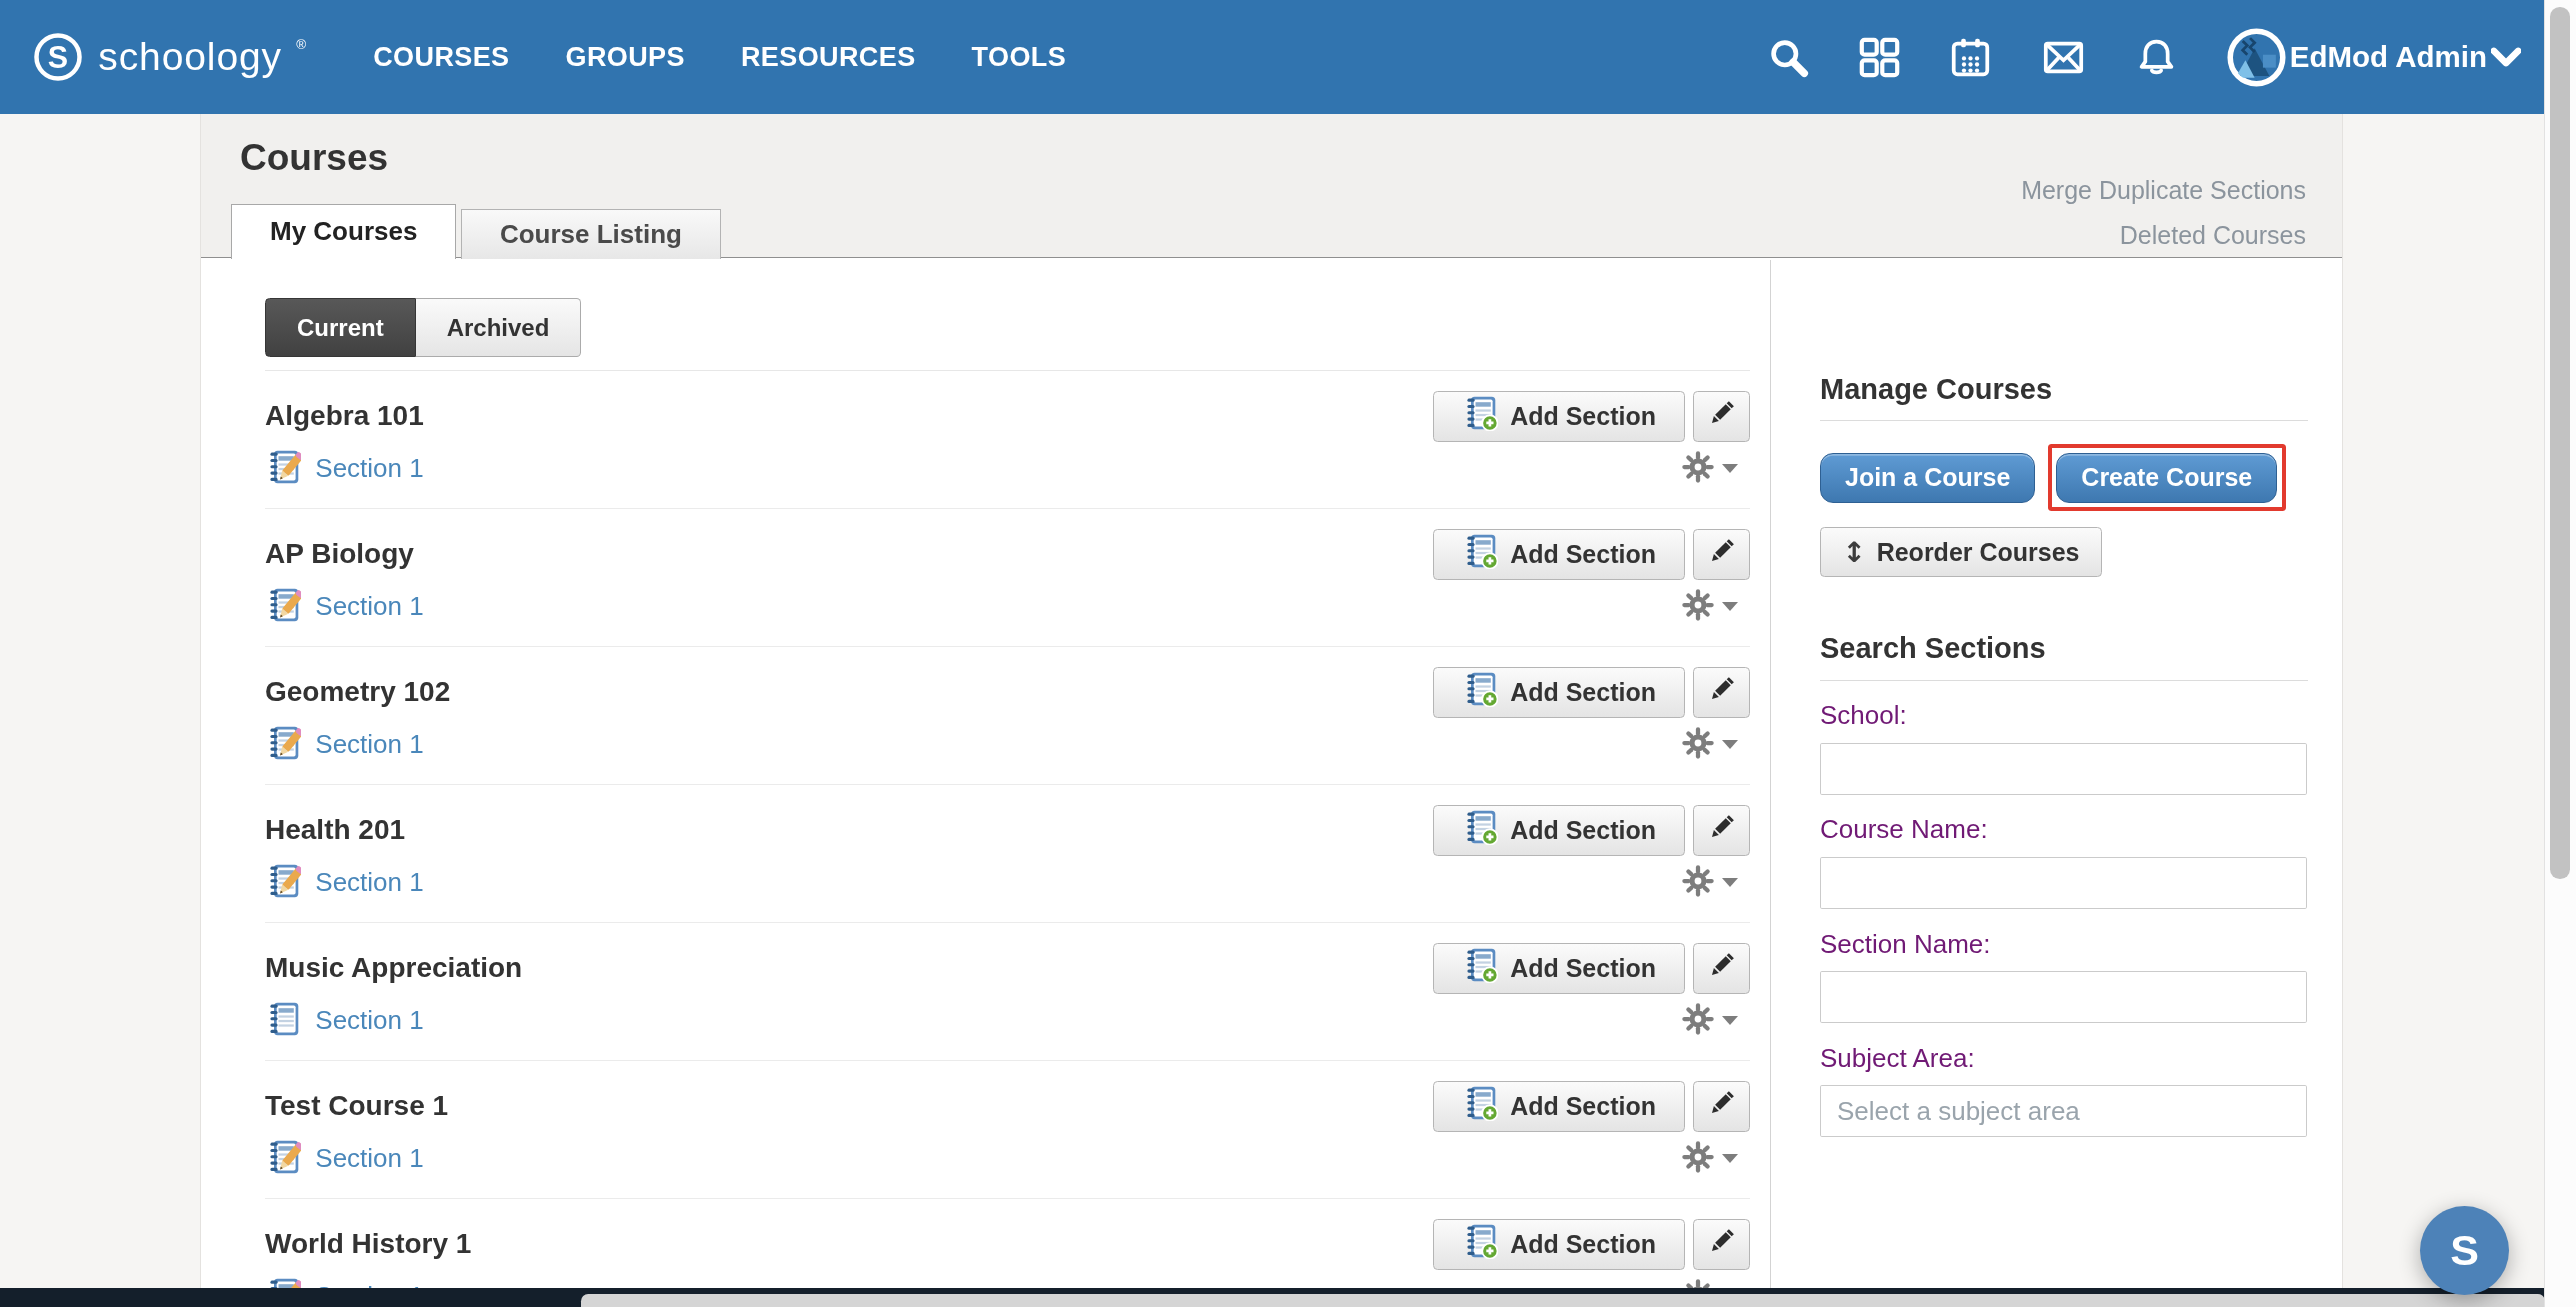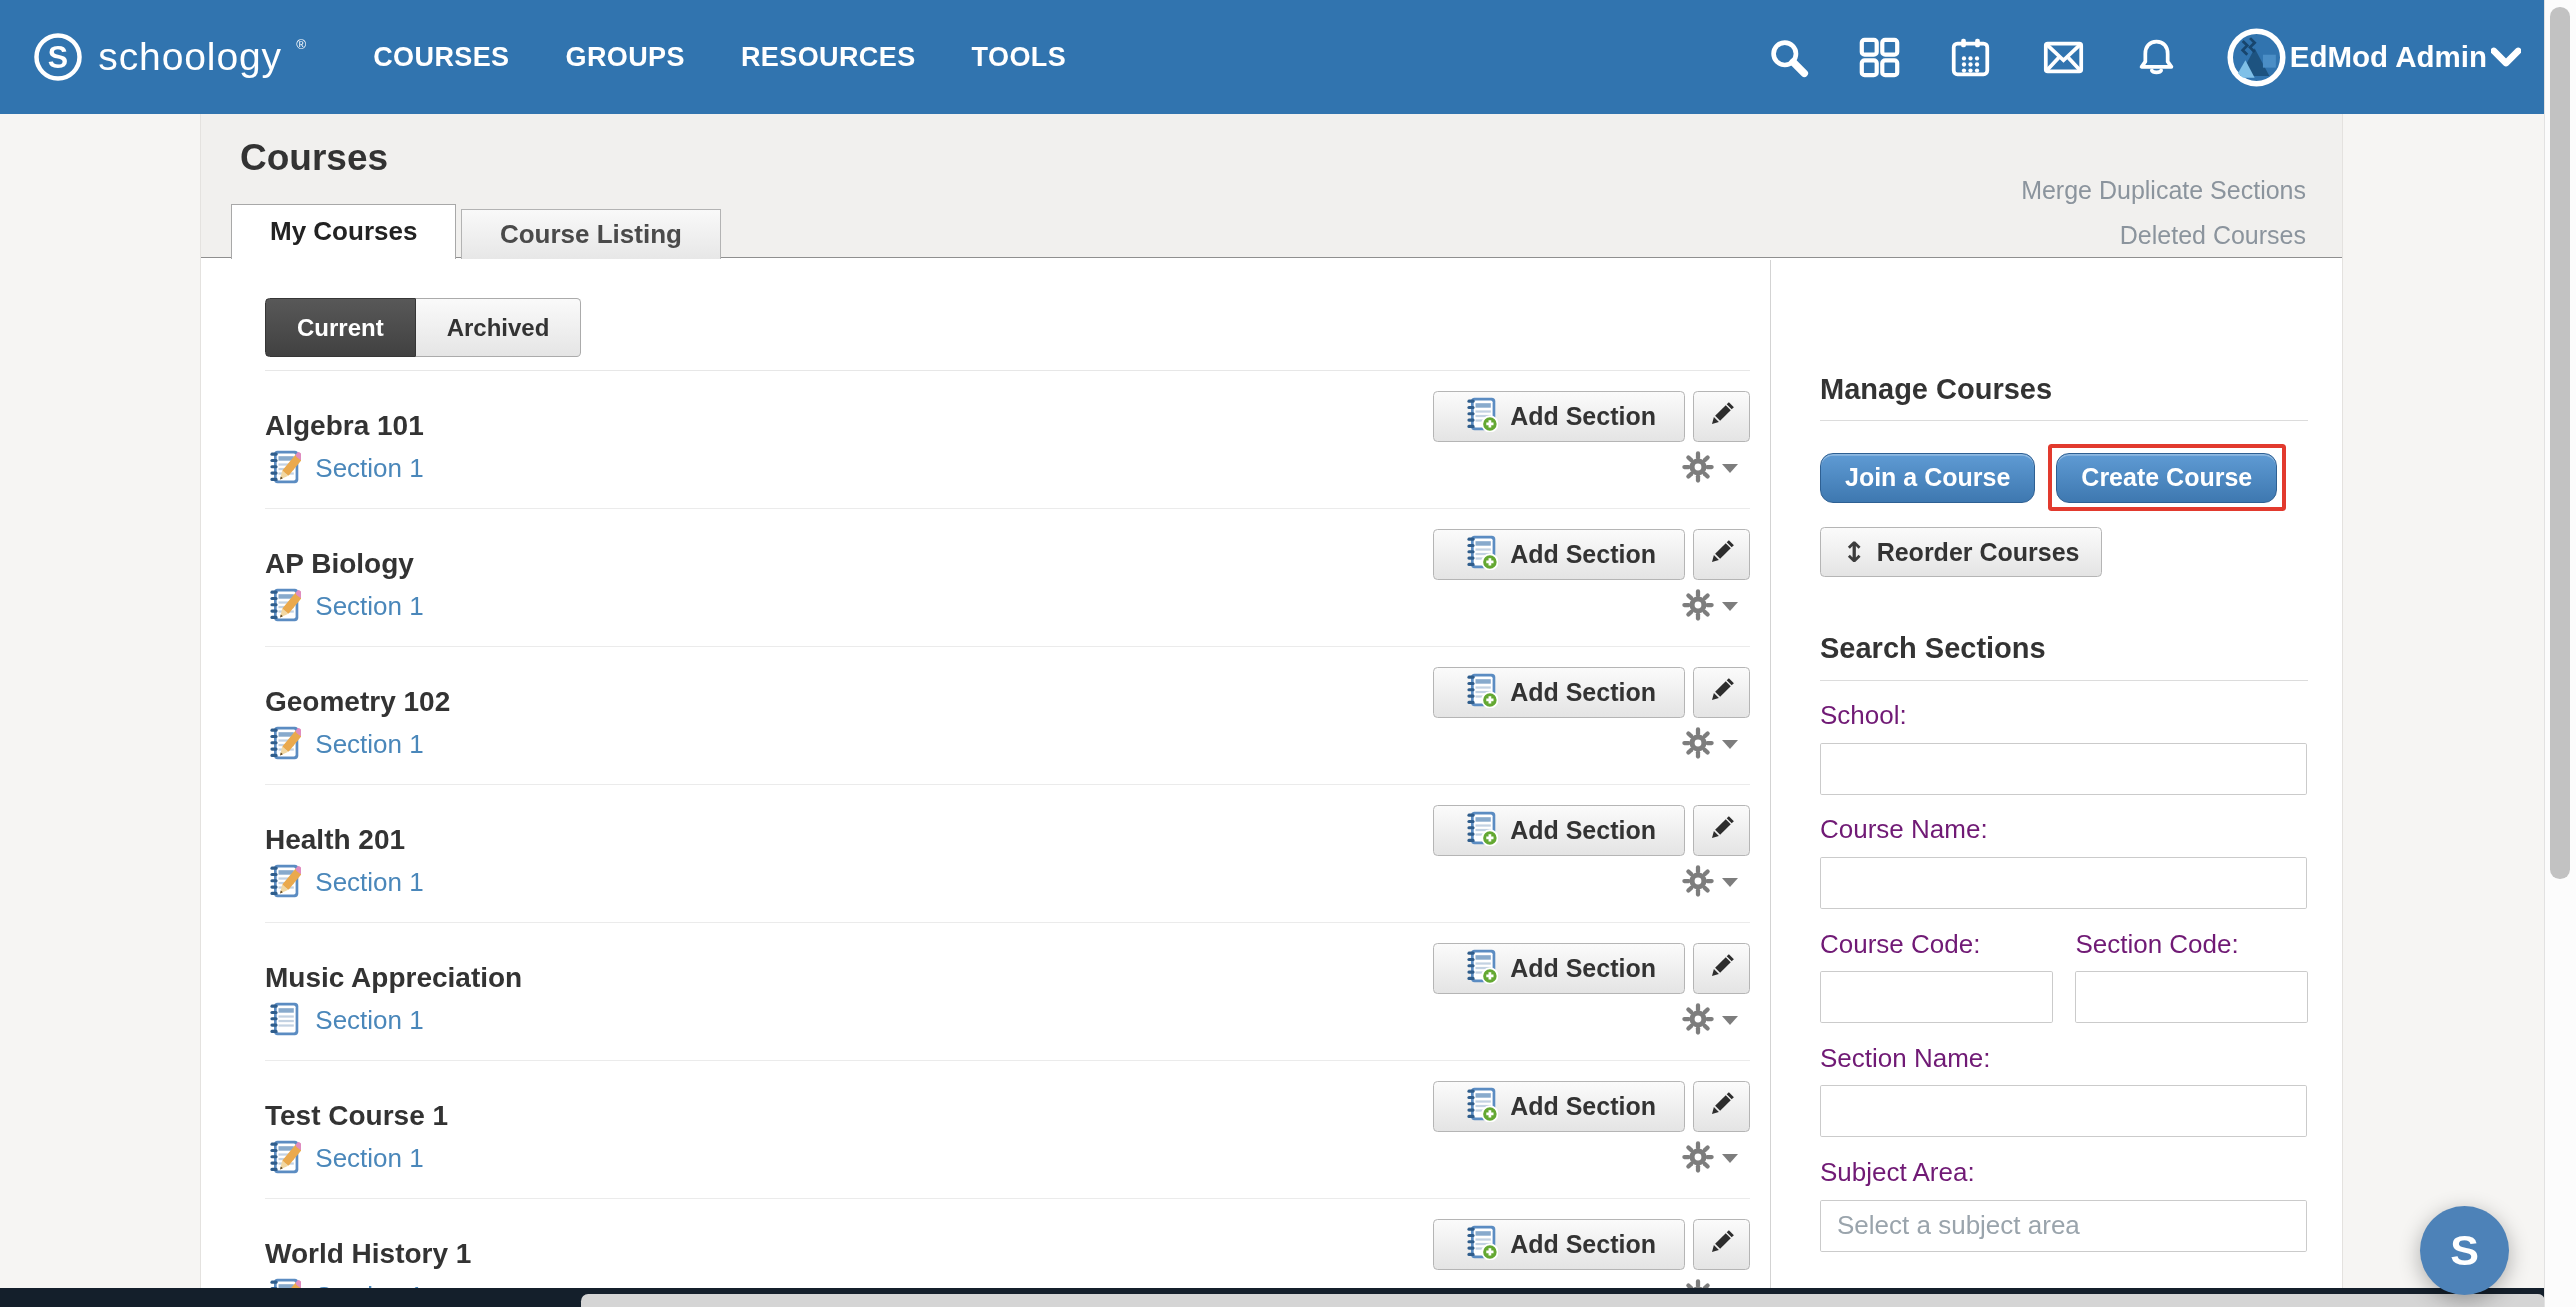--- a/index.html
+++ b/index.html
@@ -44,21 +44,21 @@
   .main-col { position:absolute; left:64px; top:146px; width:1485px; }
   .toggle { margin-top:38px; display:inline-flex; }
   .toggle-btn { height:59px; display:flex; align-items:center; padding:0 31px;
                 font-size:24px; font-weight:700; cursor:pointer; }
   .toggle-btn.on { background:linear-gradient(#585858,#414141); color:#fff;
                    border:1.8px solid #363636; border-radius:4.5px 0 0 4.5px; }
   .toggle-btn.off { background:linear-gradient(#fafafa,#e5e5e5); color:#333;
                     border:1.8px solid #ababab; border-left:none; border-radius:0 4.5px 4.5px 0; }
   .list-rule { margin-top:12.5px; border-top:1.8px solid #e7e7e7; }
   .course { height:138px; border-bottom:1.8px solid #ebebeb; padding-top:19.7px; }
-  .c-head { display:flex; justify-content:space-between; align-items:flex-end; height:52px; }
+  .c-head { display:flex; justify-content:space-between; align-items:center; height:52px; }
   .c-name { font-size:28px; font-weight:700; color:#333; }
   .c-actions { display:flex; gap:8px; }
   .btn-gray { background:linear-gradient(#fbfbfb,#e4e4e4); border:1.8px solid #b5b5b5;
               border-radius:4.5px; color:#333; cursor:pointer;
               font-family:"Liberation Sans",sans-serif; font-size:25px; font-weight:700; }
   .btn-add { height:51px; display:flex; align-items:center; gap:12.5px; padding:0 28px; }
   .btn-edit { width:57px; height:51px; display:flex; align-items:center; justify-content:center; }
   .c-sec { margin-top:1.8px; height:50px; display:flex; align-items:center; position:relative; }
   .sec-link { margin-left:14.3px; font-size:26px; color:#4a87ba; text-decoration:none; cursor:pointer; }
   .gear-wrap { position:absolute; right:12.5px; display:flex; align-items:center; gap:6.3px; cursor:pointer; }
@@ -742,30 +742,20 @@
 
     <h2 class="sb-title search-title">Search Sections</h2>
     <div class="sb-rule"></div>
 
     <label class="field-label">School:</label>
     <input class="sb-input" type="text" style="">
 
     <label class="field-label">Course Name:</label>
     <input class="sb-input" type="text" style="">
 
-    <div class="codes-row">
-      <div class="col">
-        <label class="field-label">Course Code:</label>
-        <input class="sb-input" type="text" style="">
-      </div>
-      <div class="col">
-        <label class="field-label">Section Code:</label>
-        <input class="sb-input" type="text" style="">
-      </div>
-    </div>
 
     <label class="field-label">Section Name:</label>
     <input class="sb-input" type="text" style="">
 
     <label class="field-label">Subject Area:</label>
     <input class="sb-input" type="text" placeholder="Select a subject area" style="">
 
   </aside>
 </main>
 

